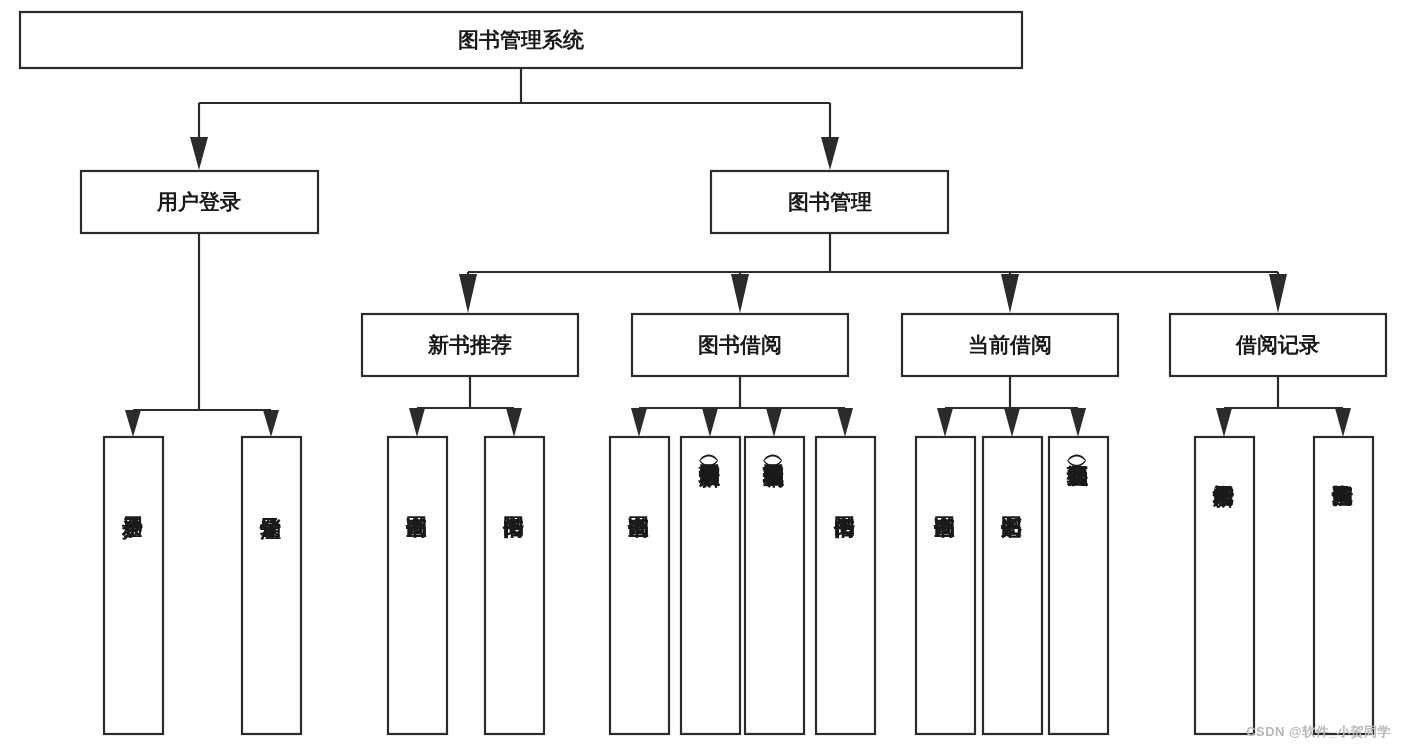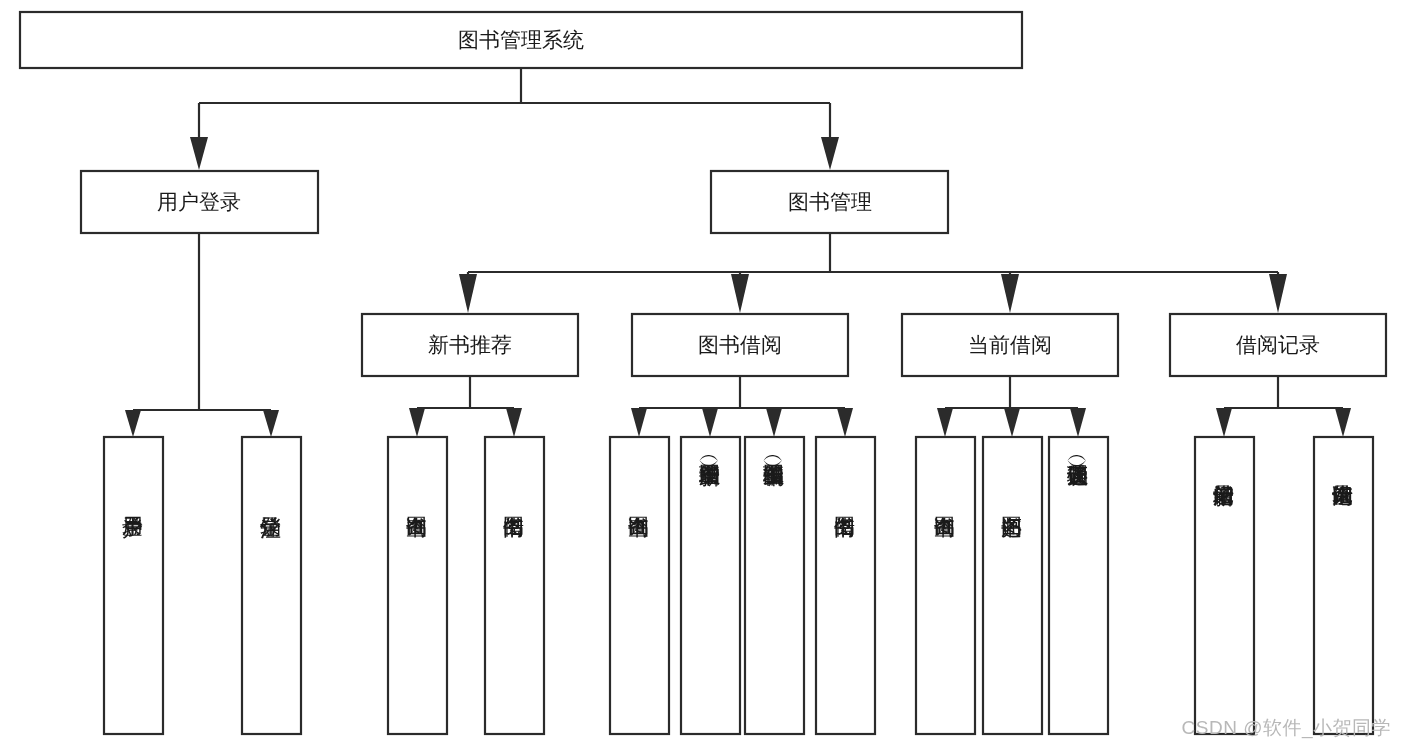--- a/index.html
+++ b/index.html
@@ -10,20 +10,21 @@
   }
   body {
     font-family: "Liberation Sans", "DejaVu Sans", sans-serif;
   }
   #diagram-root {
     position: relative;
     width: 1405px;
     height: 747px;
     background: #ffffff;
     overflow: hidden;
+    font-weight: bold;
   }
   svg.diagram-canvas {
     position: absolute;
     top: 0;
     left: 0;
     width: 1405px;
     height: 747px;
     display: block;
   }
   .node-box {
@@ -54,21 +55,21 @@
     fill: #1a1a1a;
     writing-mode: vertical-rl;
     text-orientation: upright;
     text-anchor: middle;
   }
   .watermark-text {
     position: absolute;
     right: 14px;
     bottom: 6px;
     font-family: "Liberation Sans", "DejaVu Sans", sans-serif;
-    font-size: 19px;
+    font-size: 13px;
     color: #b8b8b8;
     letter-spacing: 0.5px;
     white-space: nowrap;
     user-select: none;
   }
 </style>
 </head>
 <body>
 
 <div id="diagram-root">

